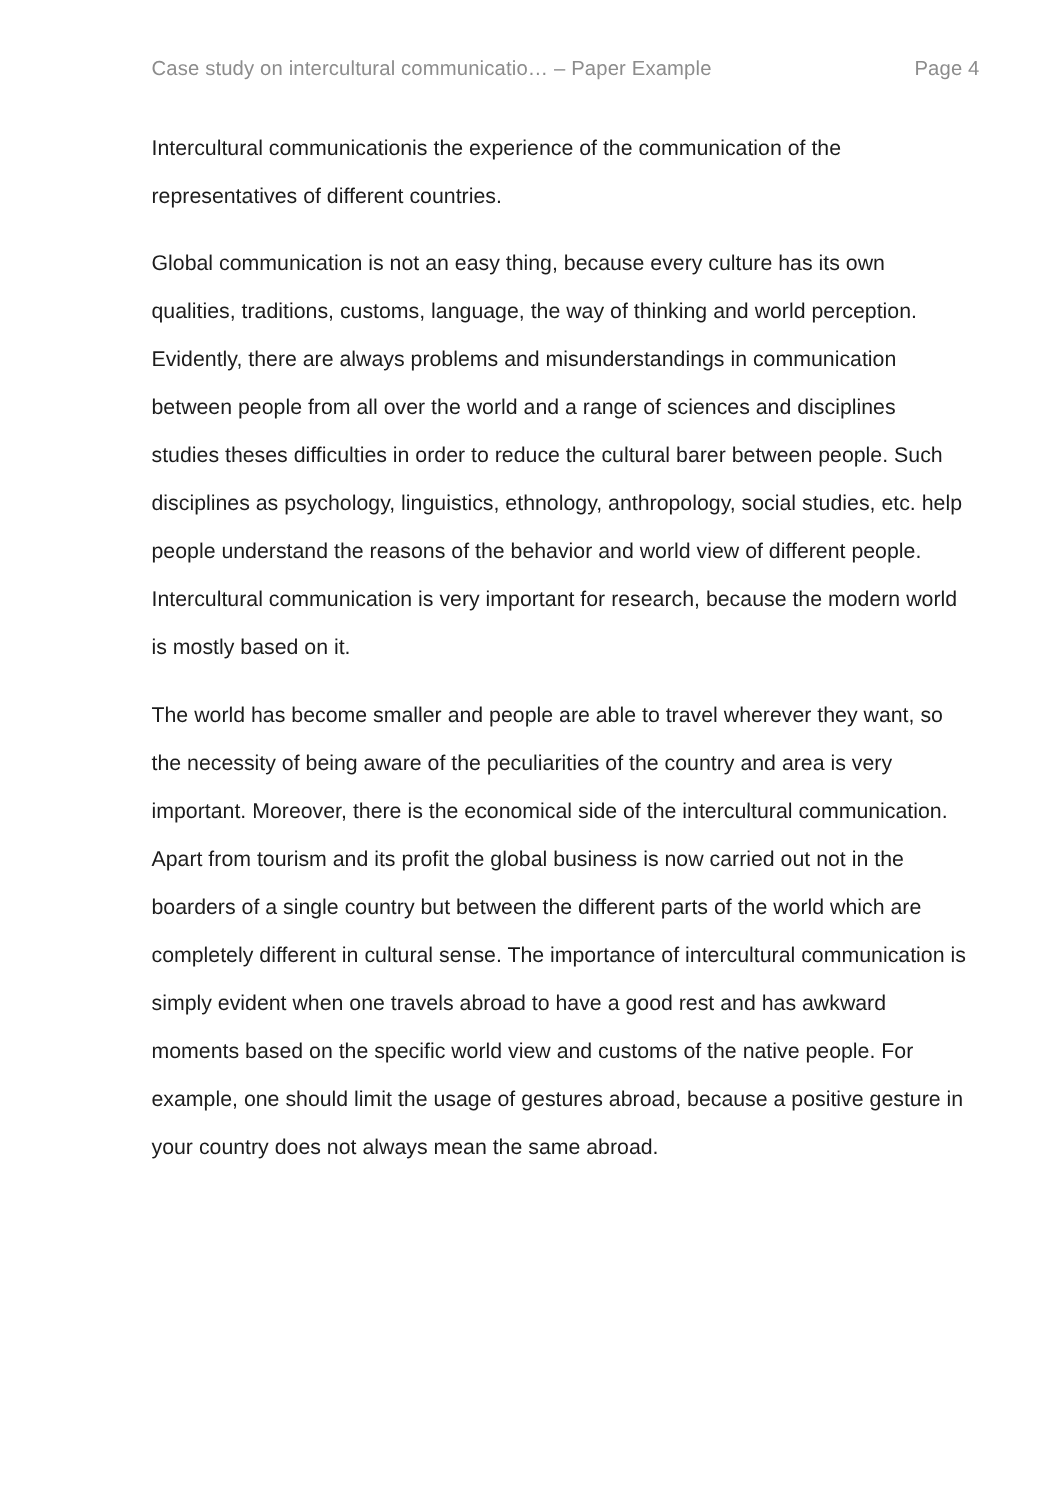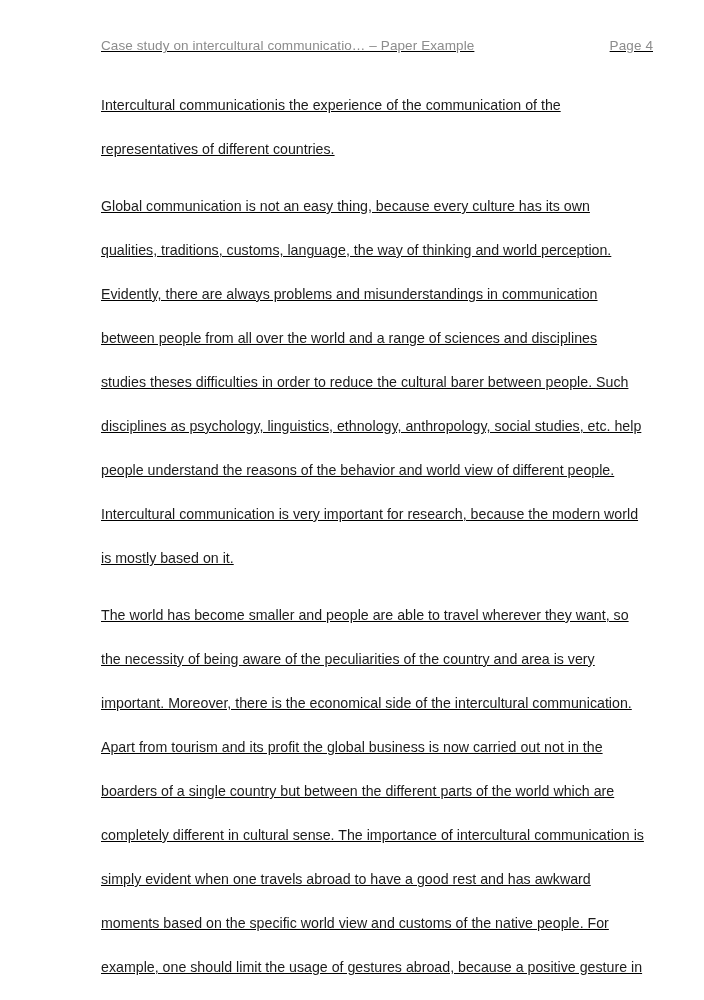--- a/index.html
+++ b/index.html
@@ -15,21 +15,20 @@
     overflow: hidden;
   }
 
   .page {
     position: relative;
     width: 704px;
     height: 964px;
     box-sizing: border-box;
     padding: 0 50px;
     background: #ffffff;
-    text-decoration: underline;
   }
 
   
   .doc-header {
     display: flex;
     align-items: baseline;
     justify-content: space-between;
     padding-top: 38px;
     padding-left: 51px;
     padding-right: 1px;
@@ -61,21 +60,21 @@
     font-size: 19.5px;
     font-weight: bold;
     color: #000000;
     letter-spacing: 0.1px;
     line-height: 1.25;
   }
 
   .para {
     margin: 0 0 13px 0;
     font-size: 14.2px;
-    line-height: 44px;
+    line-height: 32px;
     color: #1c1c1c;
     text-align: left;
     letter-spacing: 0.01px;
     max-width: 553px;
   }
   .para:last-of-type {
     margin-bottom: 0;
   }
 
   

